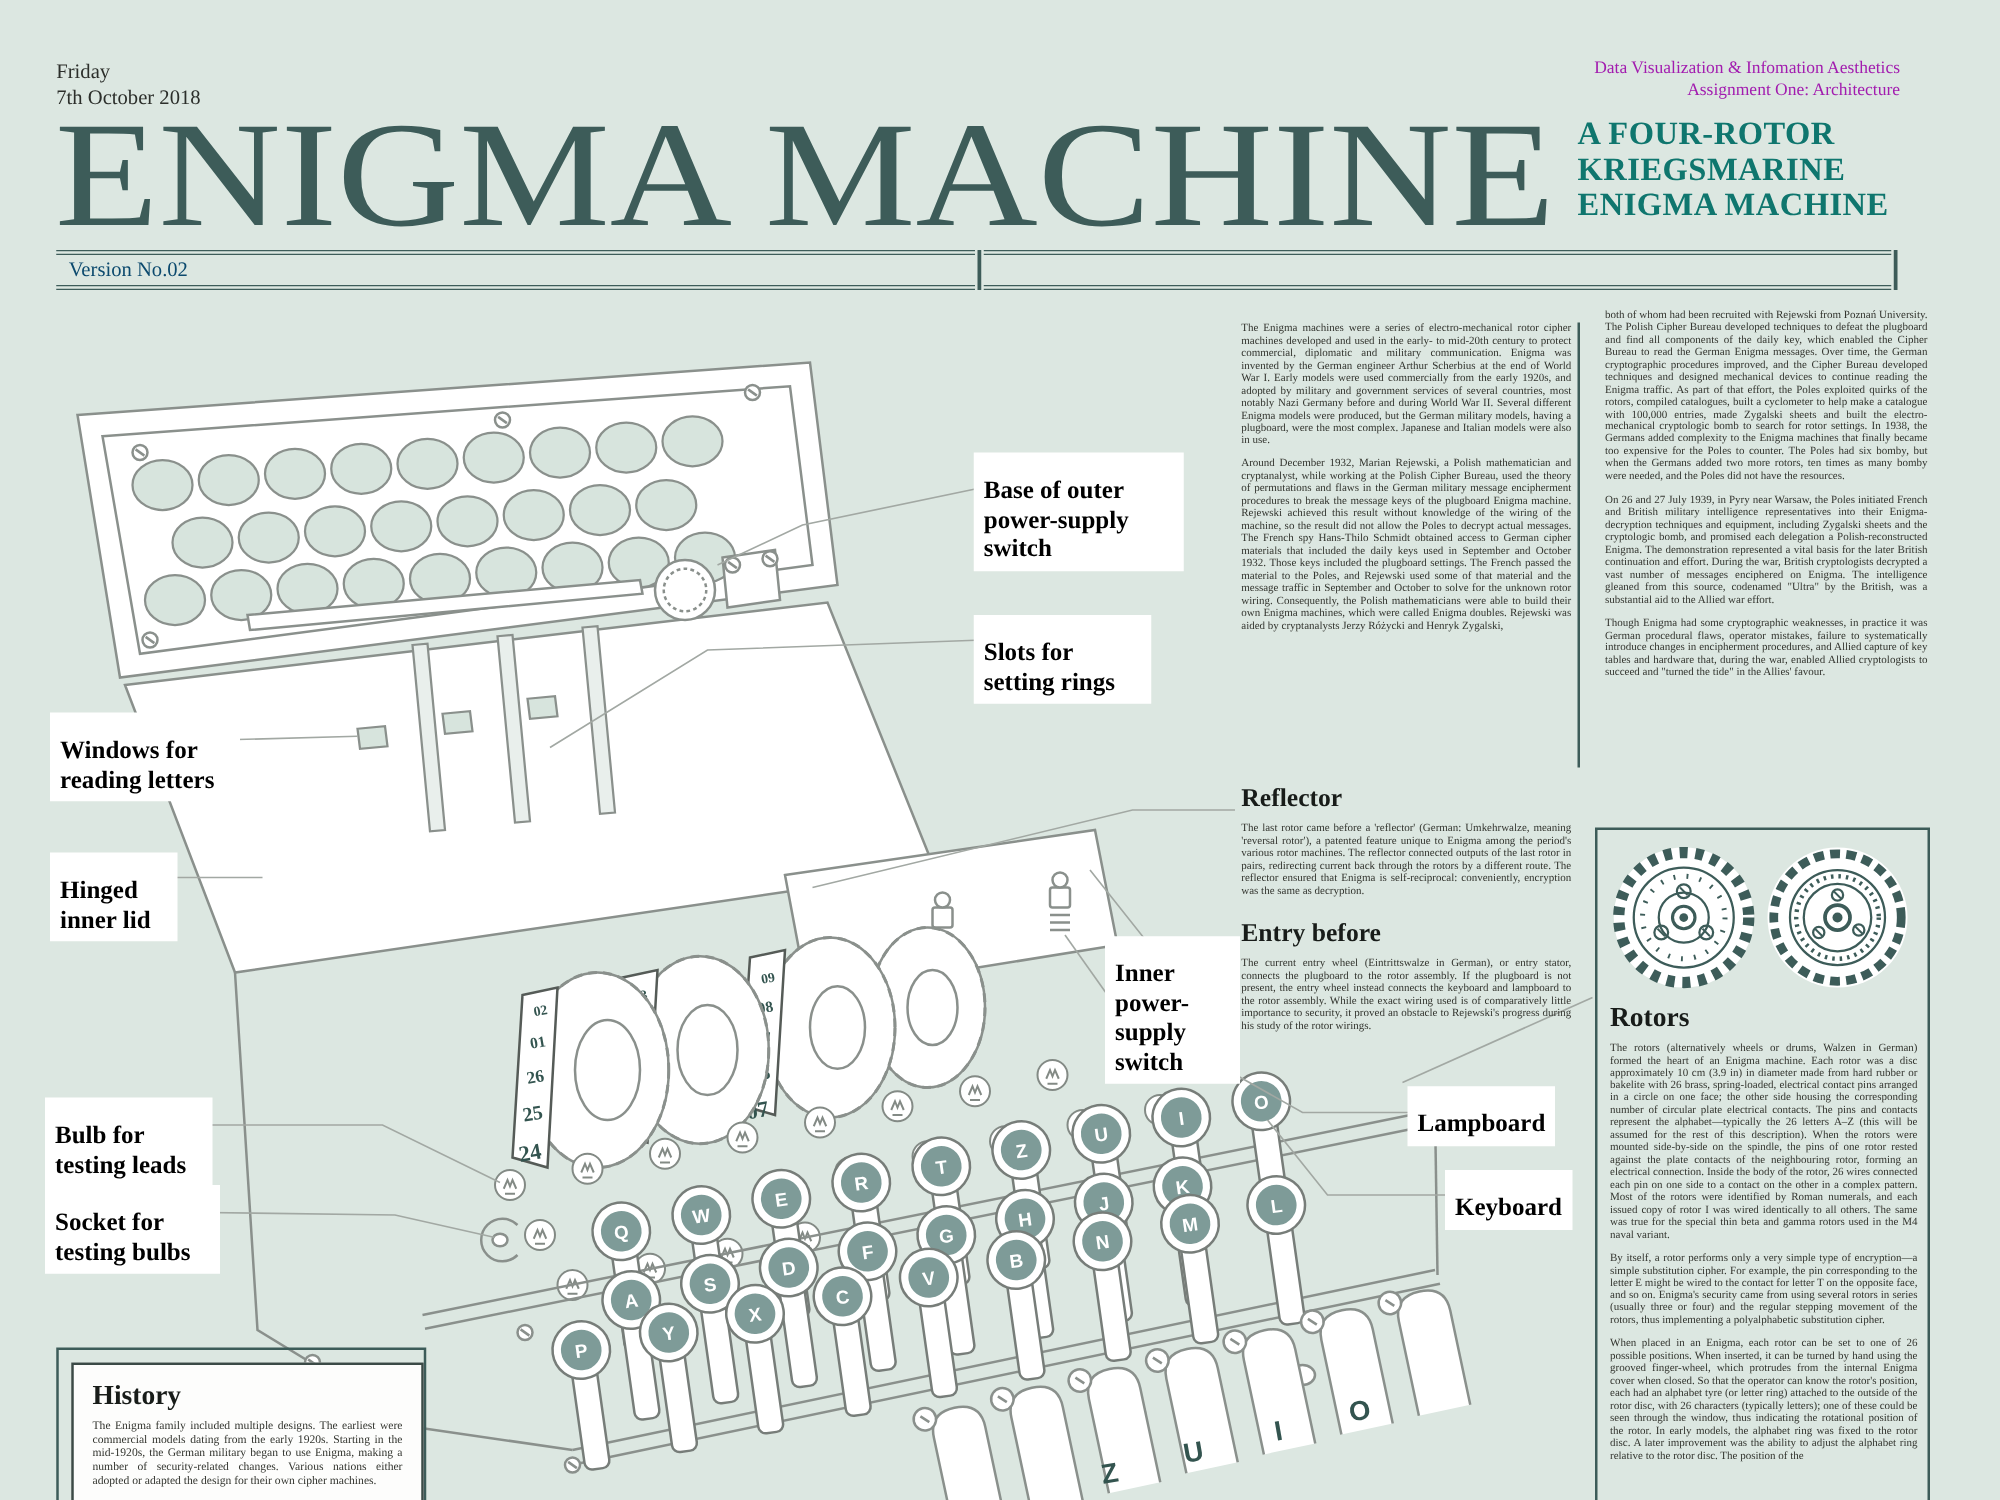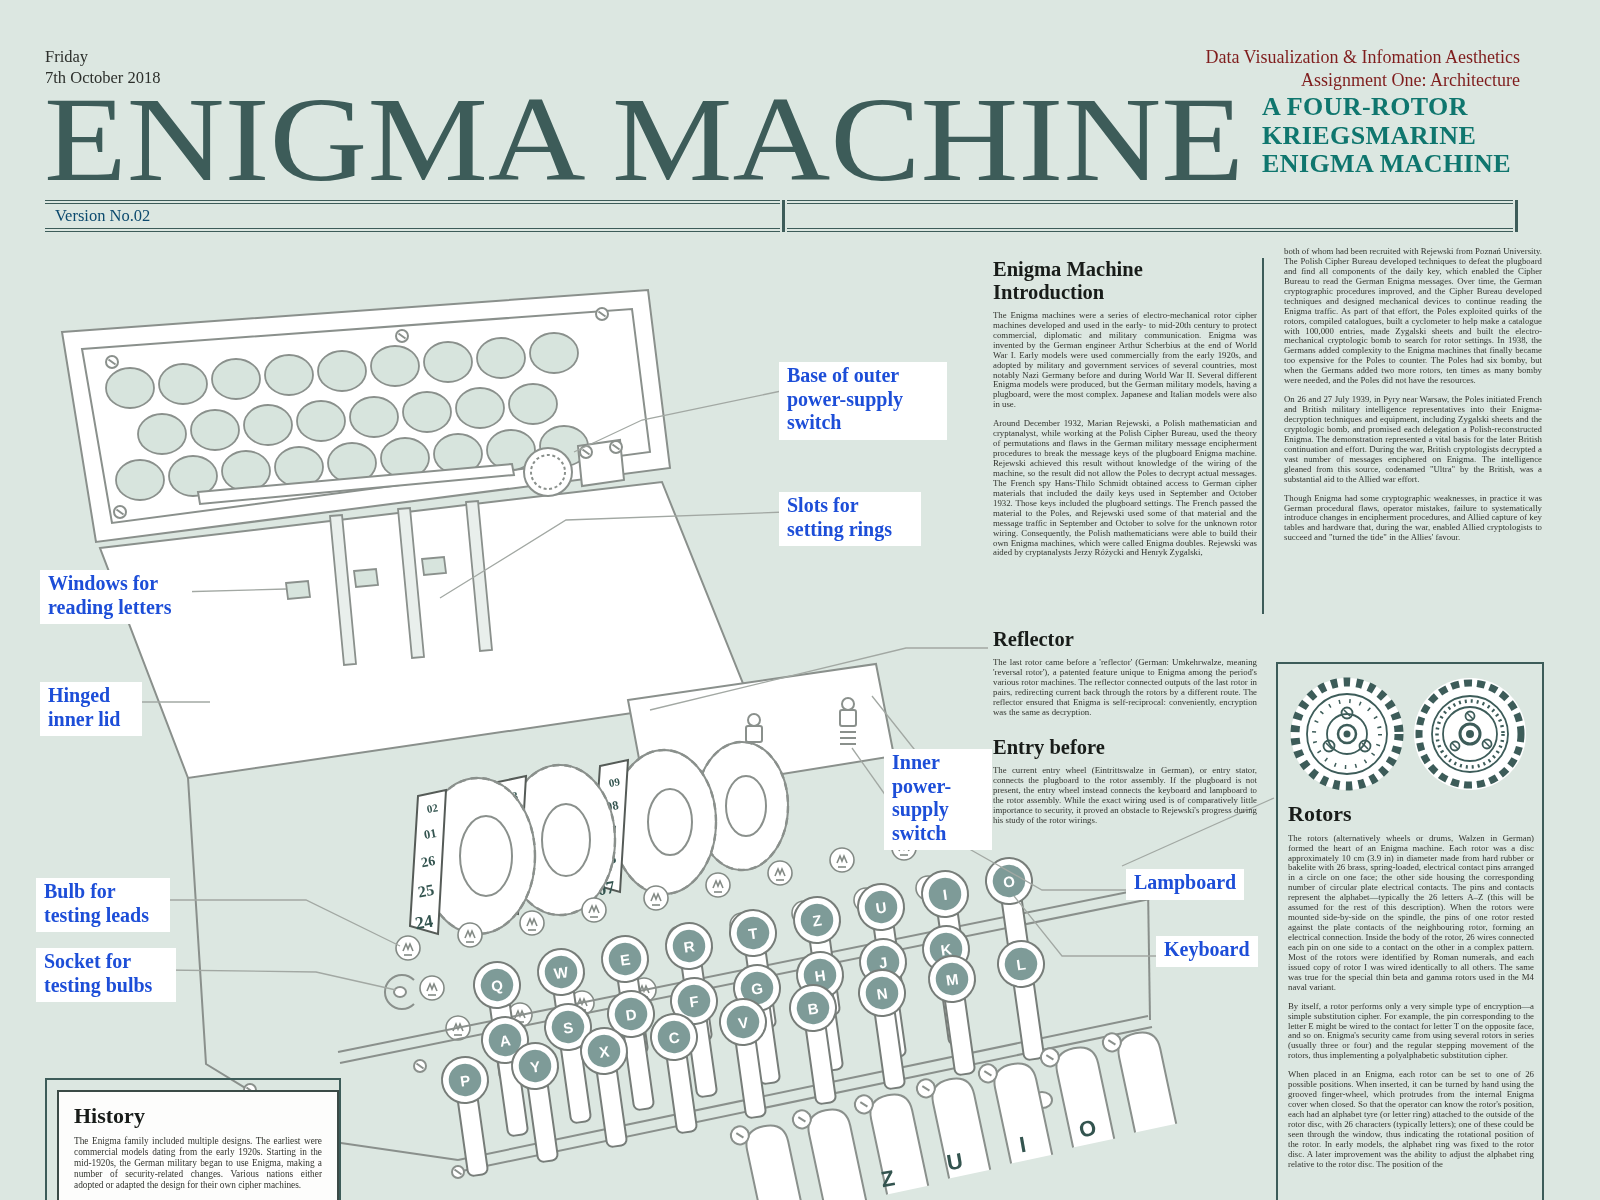--- a/index.html
+++ b/index.html
@@ -1,38 +1,38 @@
 <!DOCTYPE html>
 <html><head>
 <meta charset="utf-8">
 <style>
   html,body{margin:0;padding:0}
   body{width:1600px;height:1200px;overflow:hidden;position:relative;background:#dce7e1;
        font-family:"Liberation Serif",serif;}
   .abs{position:absolute}
   
   .date-block{left:45px;top:46px;font-size:16.5px;line-height:1.28;color:#2c2f2b}
-  .course-block{right:80px;top:46px;font-size:18px;line-height:1.28;color:#7f1d1d;text-align:right}
+  .course-block{right:80px;top:46px;font-size:14px;line-height:1.28;color:#a21caf;text-align:right}
   .masthead{left:42px;top:84px}
   .subtitle{left:1262px;top:93px;font-weight:bold;font-size:26px;line-height:1.1;color:#0f766e;letter-spacing:.4px}
   
   .vbar{left:45px;top:200px;width:1475px;height:32px;display:flex;align-items:stretch}
   .vseg{border-top:4px double #3d5c59;border-bottom:4px double #3d5c59;display:flex;align-items:center;
         font-size:16.5px;color:#0c4a6e;padding:0 10px;box-sizing:border-box}
   .vseg.right{justify-content:flex-end}
   .vsep{width:3px;background:#3d5c59;margin:0 2px}
   
   .h-sec{font-weight:bold;font-size:20.5px;line-height:1.12;color:#181c19;margin:0 0 7px 0}
   .body-text{font-size:8.8px;line-height:1.13;color:#33352f;text-align:justify}
   .body-text p{margin:0 0 9px 0}
   .col{z-index:4}
   .vdiv{left:1262px;top:258px;width:2px;height:356px;background:#3d5c59;z-index:4}
   
   .chip{position:absolute;background:#ffffff;font-weight:bold;font-size:20px;line-height:1.18;
-        color:#1d4ed8;padding:2px 8px 5px;z-index:6}
+        color:#000000;padding:19px 8px 5px;z-index:6}
   
   .rotors-box{left:1276px;top:662px;width:268px;height:560px;border:2px solid #3d5c59;z-index:4;box-sizing:border-box}
   .rotors-box .body-text{width:246px;margin-left:10px}
   .rotors-box .h-sec{margin:6px 0 7px 10px;font-size:22px}
   .history-outer{left:45px;top:1078px;width:292px;height:140px;border:2px solid #3d5c59;z-index:6}
   .history-inner{position:absolute;left:10px;top:10px;width:248px;height:180px;background:#fdfdfc;
                  border:2px solid #3b4a46;padding:12px 15px}
   .history-inner .h-sec{font-size:22px}
   .history-inner .body-text{font-size:9.3px;line-height:1.2}
   
@@ -478,21 +478,20 @@
 <div class="chip" style="left:779px;top:492px;width:126px">Slots for setting rings</div>
 <div class="chip" style="left:40px;top:570px;width:136px">Windows for reading letters</div>
 <div class="chip" style="left:40px;top:682px;width:86px">Hinged inner lid</div>
 <div class="chip" style="left:36px;top:878px;width:118px">Bulb for testing leads</div>
 <div class="chip" style="left:36px;top:948px;width:124px">Socket for testing bulbs</div>
 <div class="chip" style="left:884px;top:749px;width:92px">Inner power-supply switch</div>
 <div class="chip" style="left:1126px;top:869px">Lampboard</div>
 <div class="chip" style="left:1156px;top:936px">Keyboard</div>
 
 <div class="abs col" style="left:993px;top:258px;width:264px">
-  <h2 class="h-sec">Enigma Machine Introduction</h2>
   <div class="body-text">
     <p>The Enigma machines were a series of electro-mechanical rotor cipher machines developed and used in the early- to mid-20th century to protect commercial, diplomatic and military communication. Enigma was invented by the German engineer Arthur Scherbius at the end of World War I. Early models were used commercially from the early 1920s, and adopted by military and government services of several countries, most notably Nazi Germany before and during World War II. Several different Enigma models were produced, but the German military models, having a plugboard, were the most complex. Japanese and Italian models were also in use.</p>
     <p>Around December 1932, Marian Rejewski, a Polish mathematician and cryptanalyst, while working at the Polish Cipher Bureau, used the theory of permutations and flaws in the German military message encipherment procedures to break the message keys of the plugboard Enigma machine. Rejewski achieved this result without knowledge of the wiring of the machine, so the result did not allow the Poles to decrypt actual messages. The French spy Hans-Thilo Schmidt obtained access to German cipher materials that included the daily keys used in September and October 1932. Those keys included the plugboard settings. The French passed the material to the Poles, and Rejewski used some of that material and the message traffic in September and October to solve for the unknown rotor wiring. Consequently, the Polish mathematicians were able to build their own Enigma machines, which were called Enigma doubles. Rejewski was aided by cryptanalysts Jerzy Różycki and Henryk Zygalski,</p>
   </div>
 </div>
 
 <div class="abs vdiv"></div>
 
 <div class="abs col" style="left:1284px;top:247px;width:258px">
   <div class="body-text">

